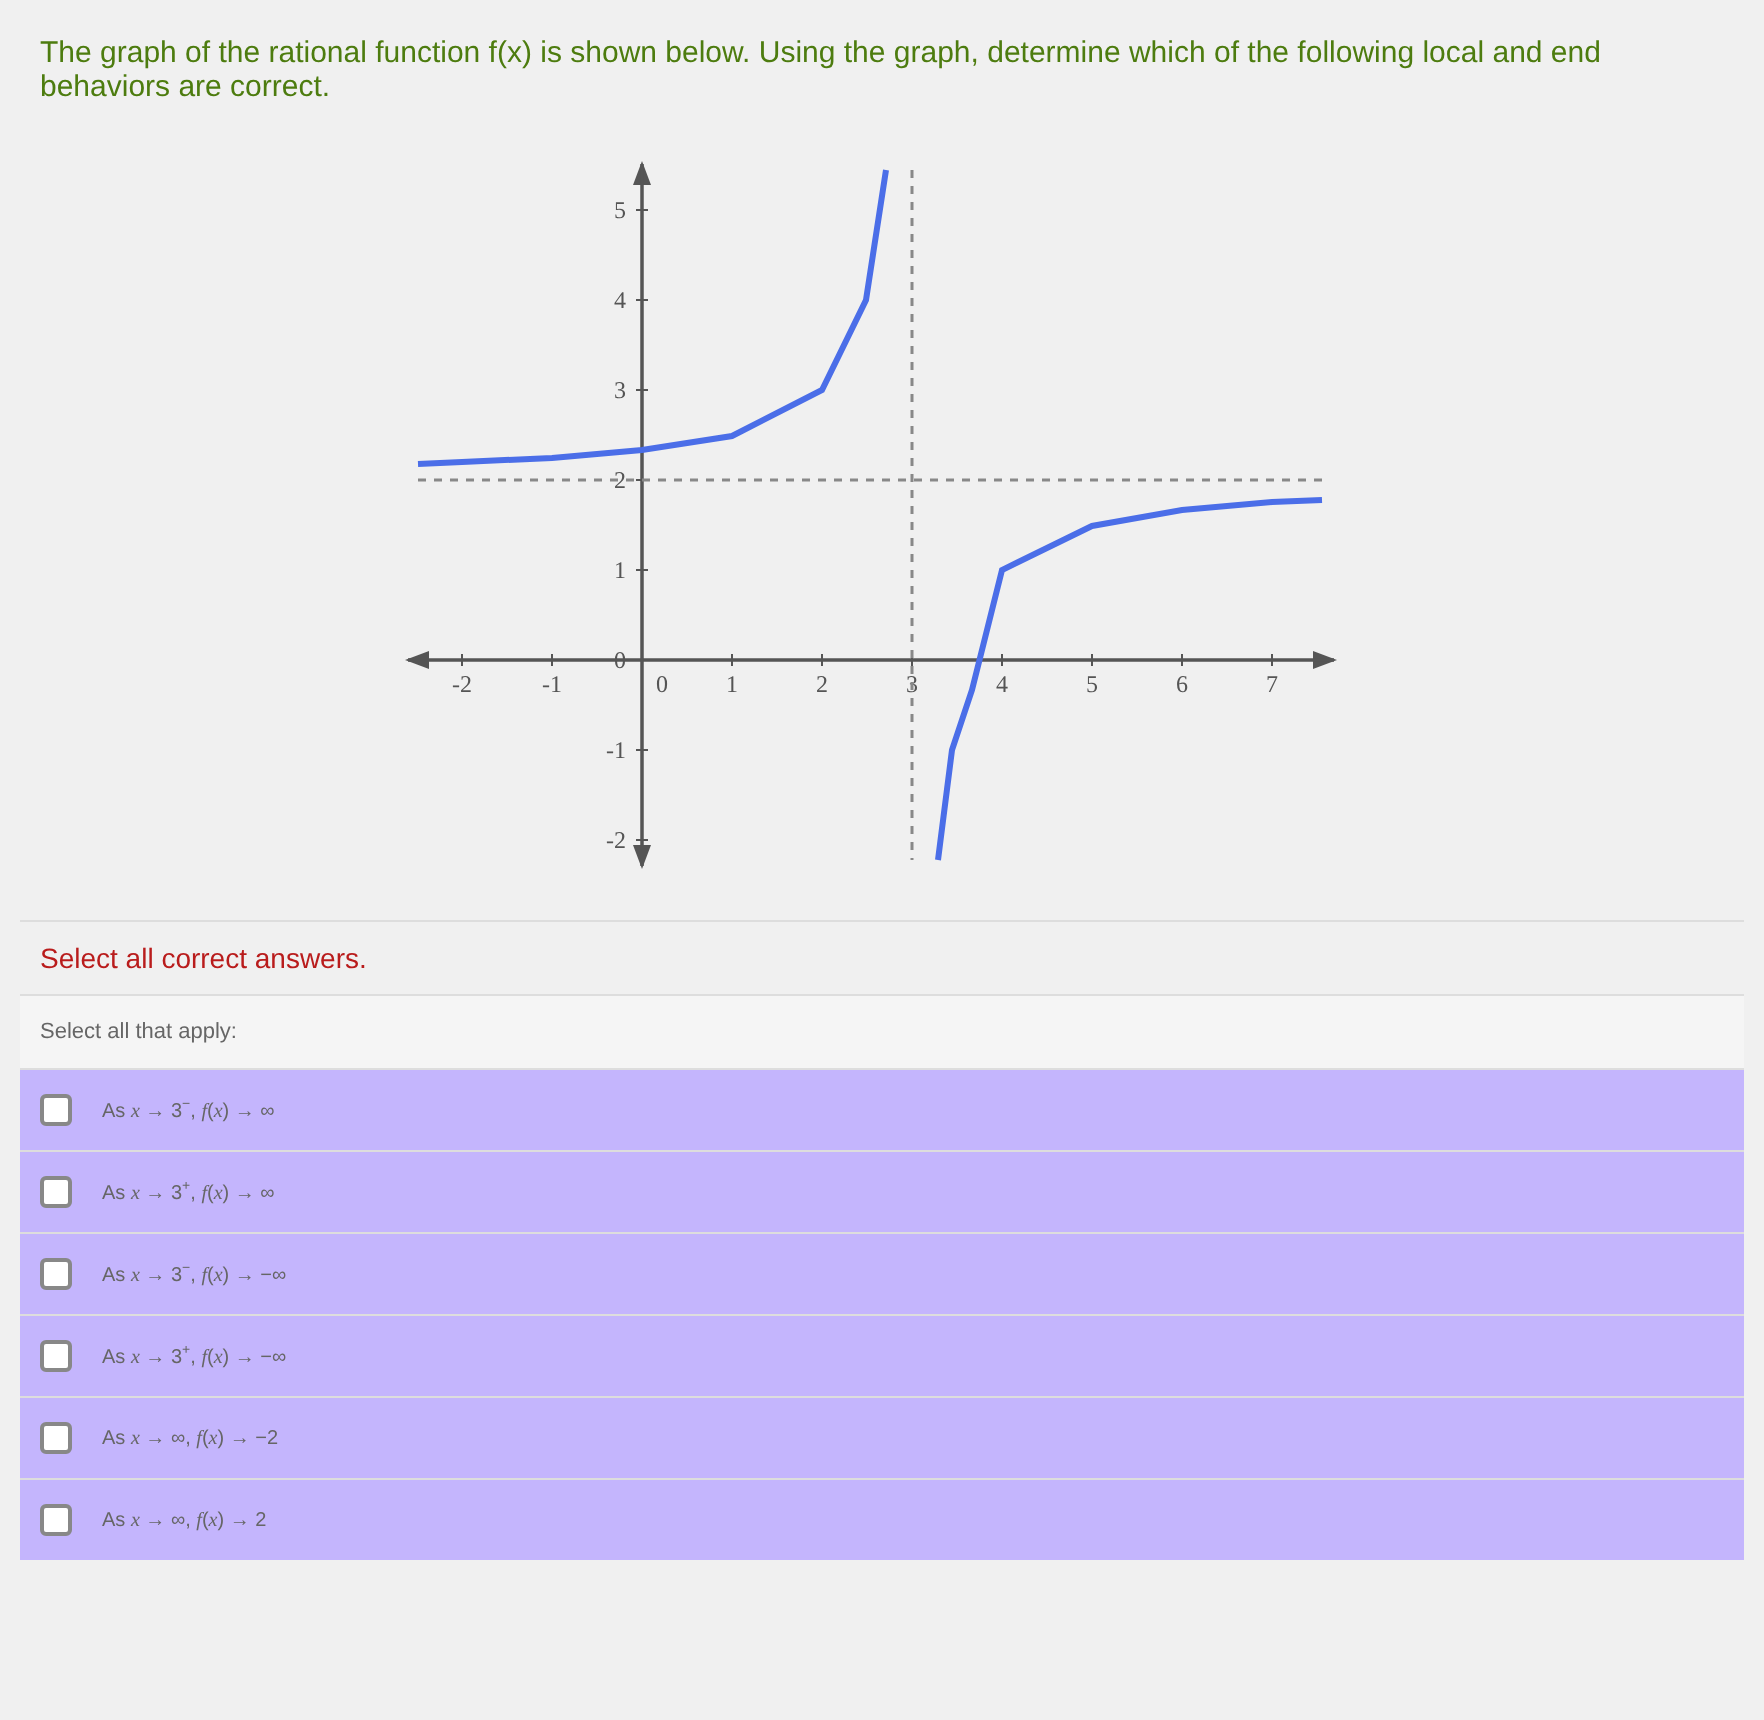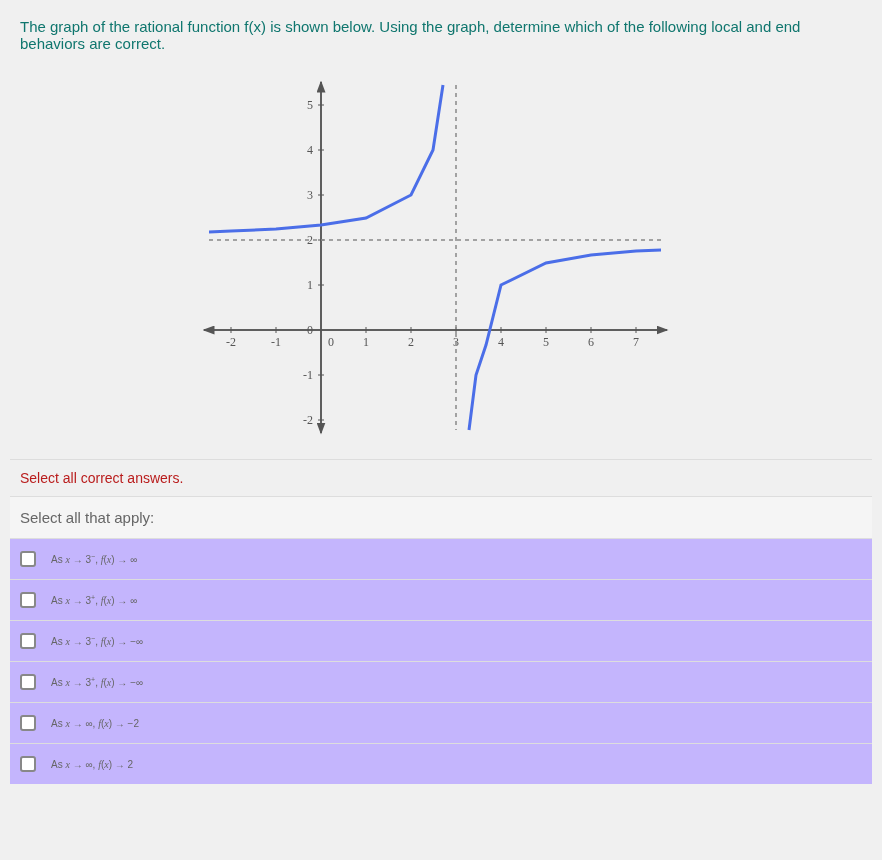--- a/index.html
+++ b/index.html
@@ -5,39 +5,39 @@
     * { box-sizing: border-box; margin: 0; padding: 0; }
     body {
       font-family: Arial, sans-serif;
       background: #f0f0f0;
       padding: 10px;
       width: 882px;
       color: #555;
     }
     .question-text {
       font-size: 15px;
-      color: #0f766e;
+      color: #4d7c0f;
       margin-bottom: 15px;
       padding: 8px 10px;
     }
     .graph-container {
       text-align: center;
       margin: 10px 0 20px 0;
     }
     .graph-svg {
       display: inline-block;
     }
     .instruction {
       font-size: 14px;
       color: #b91c1c;
       padding: 10px 10px;
       border-top: 1px solid #ddd;
     }
     .select-header {
-      font-size: 15px;
+      font-size: 11px;
       color: #666;
       padding: 12px 10px;
       border-top: 1px solid #ddd;
       background: #f5f5f5;
     }
     .option-row {
       padding: 12px 10px;
       border-top: 1px solid #ddd;
       background: #c4b5fd;
       display: flex;

